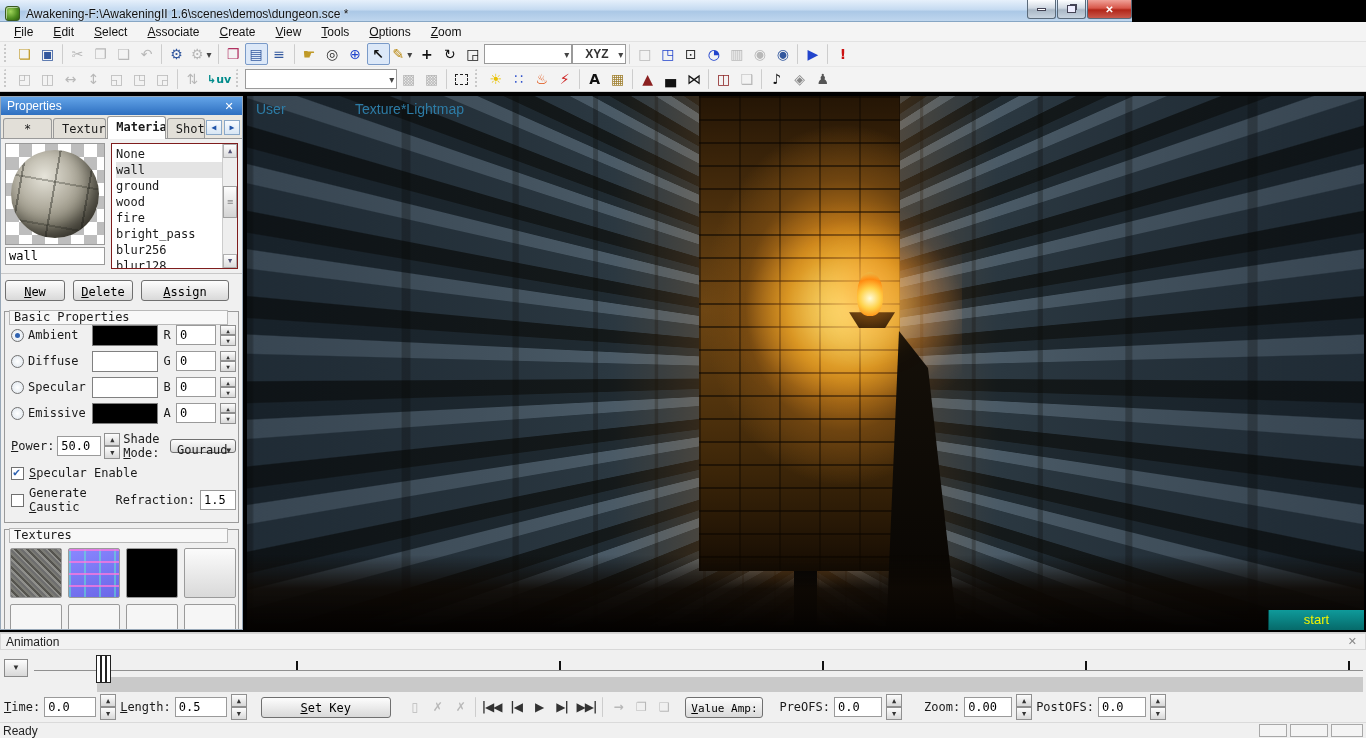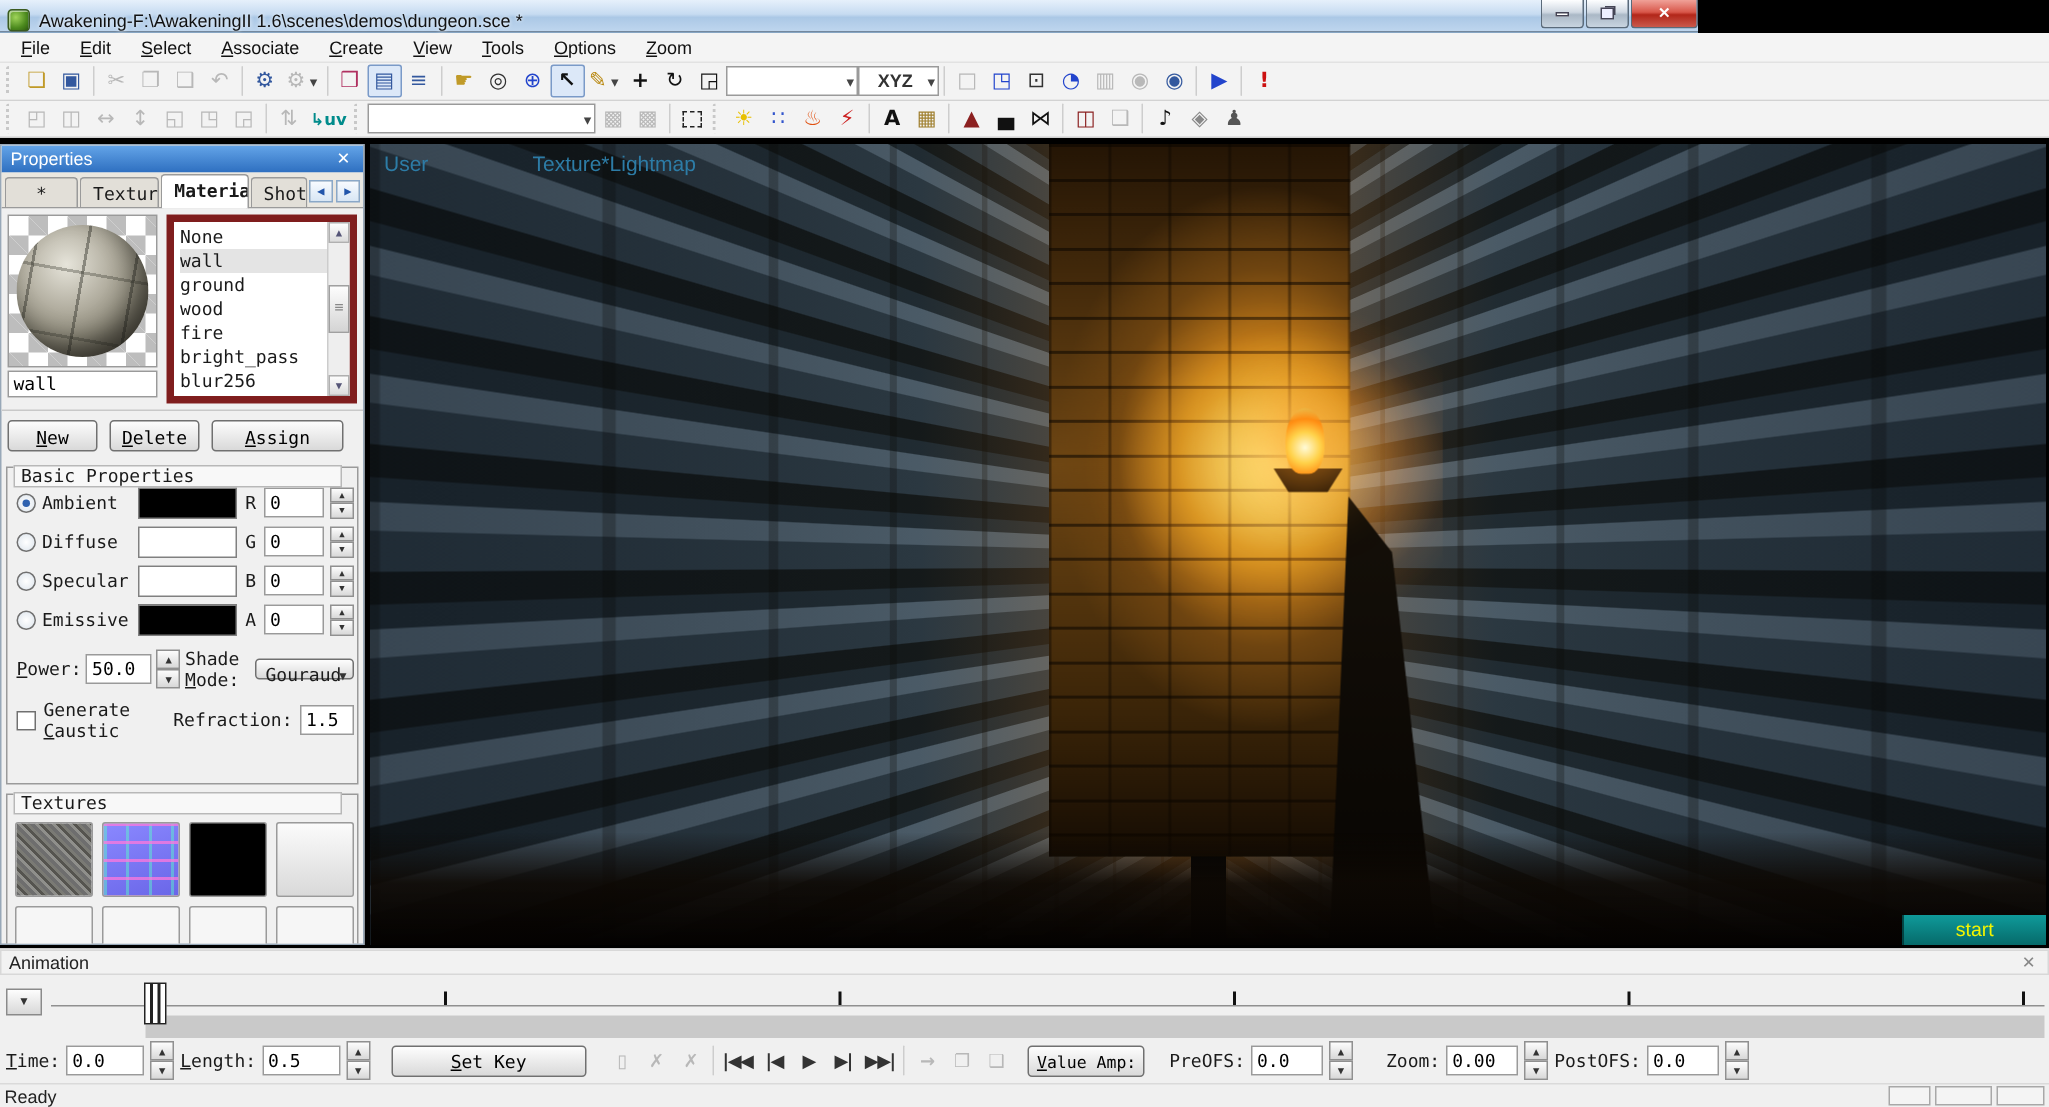--- a/index.html
+++ b/index.html
@@ -77,21 +77,21 @@
                      linear-gradient(45deg,#bdbdbd 25%,transparent 25%,transparent 75%,#bdbdbd 75%);
     background-size:26px 26px; background-position:0 0,13px 13px; }
   .sphere { position:absolute; left:5px; top:6px; width:88px; height:88px; border-radius:50%;
     background:
       repeating-linear-gradient(100deg, rgba(40,40,34,0) 0 14px, rgba(50,50,42,.45) 14px 16px, rgba(40,40,34,0) 16px 34px),
       repeating-linear-gradient(10deg, rgba(40,40,34,0) 0 18px, rgba(60,60,50,.35) 18px 20px, rgba(40,40,34,0) 20px 44px),
       radial-gradient(circle at 38% 30%, #e6e4da, #b4b0a2 35%, #8e8a7a 60%, #605c4e 82%, #3c3a30);
     box-shadow:inset -8px -10px 16px rgba(0,0,0,.45); }
   .mat-name-field { width:100px; height:18px; margin-top:2px; border:1px solid #9a9a9a; background:#fff;
     font-family:"DejaVu Sans Mono",monospace; font-size:12px; padding:0 3px; }
-  .mat-list { flex:1; display:flex; border:5px solid #7f1d1d; background:#fff; height:126px; }
+  .mat-list { flex:1; display:flex; border:1px solid #7f1d1d; background:#fff; height:126px; }
   .mat-list ul { list-style:none; flex:1; overflow:hidden; padding:2px 0 0 4px; }
   .mat-item { height:16px; line-height:16px; white-space:nowrap; }
   .mat-item.active { background:#e4e4e4; }
   .scrollbar { width:15px; background:#eee; border-left:1px solid #ccc; display:flex; flex-direction:column; }
   .sb-btn { height:14px; background:linear-gradient(#fdfdfd,#dcdcdc); border:1px solid #b0b0b0; font-size:7px; color:#557; text-align:center; line-height:13px; }
   .sb-btn.up::after { content:"▲"; } .sb-btn.dn::after { content:"▼"; }
   .sb-track { flex:1; position:relative; }
   .sb-thumb { position:absolute; left:0; right:0; top:28px; height:32px; border:1px solid #a0a0a0;
     background:linear-gradient(#fdfdfd,#d4d4d4); }
   .sb-thumb::after { content:"≡"; display:block; text-align:center; color:#888; font-size:10px; line-height:30px; }
@@ -722,20 +722,24 @@
         <span class="lbl fl">Power:</span>
         <input class="num" style="width: 44px;" readonly="" value="50.0">
         <span class="spin big">
             <b class="up"></b>
             <b class="dn"></b>
           </span>
         <span><span>Shade </span><span class="fl">Mode:</span></span>
         <span class="ddl">Gouraud</span>
       </div>
       <div class="check-row">
+        <span class="cb checked"></span>
+        <span class="fl">Specular Enable</span>
+      </div>
+      <div class="check-row">
         <span class="cb"></span>
         <span><span>Generate </span><span class="fl">Caustic</span></span>
         <span class="lbl" style="margin-left:4px">Refraction:</span>
         <input class="num" style="width: 36px;" readonly="" value="1.5">
       </div>
     </div>
 
     <div class="group tex-group">
       <div class="group-label">Textures</div>
       <div class="tex-grid">

